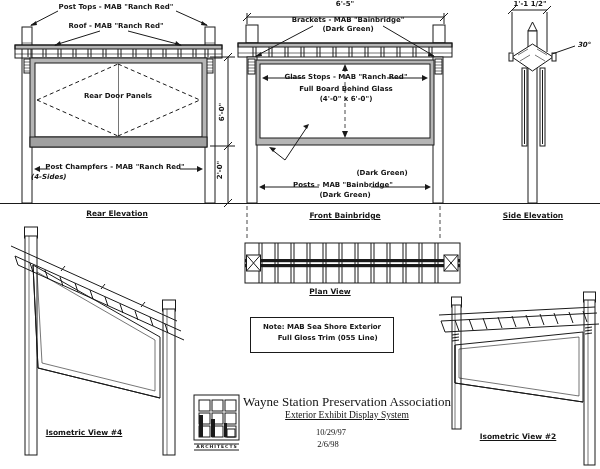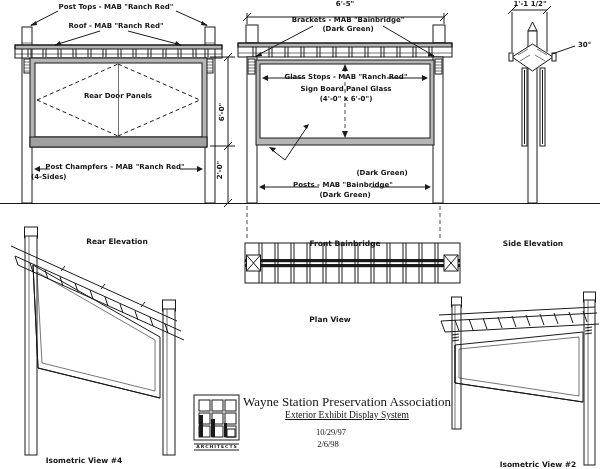--- a/index.html
+++ b/index.html
@@ -8,22 +8,22 @@
   #sheet svg{position:absolute;overflow:visible;}
   svg line,svg rect,svg polygon,svg polyline,svg path{stroke:#1a1a1a;stroke-width:1;fill:none;}
   svg .f{fill:#1a1a1a;stroke:none;}
   svg .w{fill:#ffffff;}
   svg .g{fill:#b5b5b5;}
   svg .g2{fill:#a0a0a0;}
   svg .thin{stroke-width:.6;}
   svg .dash{stroke-dasharray:4 3;stroke-width:.8;}
   .lbl{position:absolute;white-space:nowrap;font:bold 7px/1.15 "DejaVu Sans",sans-serif;
        color:#141414;transform:translateX(-50%);}
-  .la{transform:none;}
-  .vlabel{font:bold 7.5px/1.2 "DejaVu Sans",sans-serif;margin-top:28px;}
+  .la{transform:none;font-style:italic;}
+  .vlabel{font:bold 7.5px/1.2 "DejaVu Sans",sans-serif;text-decoration:underline;}
   .rot{transform:translate(-50%,-50%) rotate(-90deg);}
   .note-box{position:absolute;left:250px;top:317px;width:142px;height:34px;
             border:1.6px solid #1a1a1a;background:#fff;}
   .note-box .l1{position:absolute;left:50%;top:5px;transform:translateX(-50%);white-space:nowrap;
                 font:bold 7px "DejaVu Sans",sans-serif;}
   .note-box .l2{position:absolute;left:54%;top:16px;transform:translateX(-50%);white-space:nowrap;
                 font:bold 7px "DejaVu Sans",sans-serif;}
   .tb-org{position:absolute;left:347px;top:394px;transform:translateX(-50%);white-space:nowrap;
           font:13px "Liberation Serif",serif;}
   .tb-proj{position:absolute;left:347px;top:410px;transform:translateX(-50%);white-space:nowrap;
@@ -418,36 +418,40 @@
   <div class="lbl" style="left:115px;top:163px">Post Champfers - MAB "Ranch Red"</div>
   <div class="lbl la" style="left:31px;top:173px">(4-Sides)</div>
   <div class="lbl rot" style="left:222px;top:112px">6'-0"</div>
   <div class="lbl rot" style="left:220px;top:170px">2'-0"</div>
   <div class="lbl vlabel" style="left:117px;top:209px">Rear Elevation</div>
 
   <div class="lbl" style="left:345px;top:0px">6'-5"</div>
   <div class="lbl" style="left:348px;top:16px">Brackets - MAB "Bainbridge"</div>
   <div class="lbl" style="left:348px;top:25px">(Dark Green)</div>
   <div class="lbl" style="left:346px;top:73px">Glass Stops - MAB "Ranch Red"</div>
-  <div class="lbl" style="left:346px;top:85px">Sign Board Panel Glass</div>
+  <div class="lbl" style="left:346px;top:85px">Full Board Behind Glass</div>
   <div class="lbl" style="left:346px;top:95px">(4'-0" x 6'-0")</div>
   <div class="lbl" style="left:382px;top:169px">(Dark Green)</div>
   <div class="lbl" style="left:343px;top:181px">Posts - MAB "Bainbridge"</div>
   <div class="lbl" style="left:345px;top:191px">(Dark Green)</div>
   <div class="lbl vlabel" style="left:345px;top:211px">Front Bainbridge</div>
 
   <div class="lbl" style="left:530px;top:0px">1'-1 1/2"</div>
   <div class="lbl la" style="left:578px;top:41px">30°</div>
   <div class="lbl vlabel" style="left:533px;top:211px">Side Elevation</div>
 
   <div class="lbl vlabel" style="left:330px;top:287px">Plan View</div>
 
   <div class="lbl vlabel" style="left:84px;top:428px">Isometric View #4</div>
-  <div class="lbl vlabel" style="left:538px;top:432px">Isometric View #2</div>
-
+  <div class="lbl vlabel" style="left:518px;top:432px">Isometric View #2</div>
+
+  <div class="note-box">
+    <div class="l1">Note: MAB Sea Shore Exterior</div>
+    <div class="l2">Full Gloss Trim (055 Line)</div>
+  </div>
 
   <div class="tb-org">Wayne Station Preservation Association</div>
   <div class="tb-proj">Exterior Exhibit Display System</div>
   <div class="tb-date" style="left:331px;top:427px">10/29/97</div>
   <div class="tb-date" style="left:328px;top:439px">2/6/98</div>
   <div class="logo-cap">ARCHITECTS</div>
 
 </div>
 
 </body></html>

